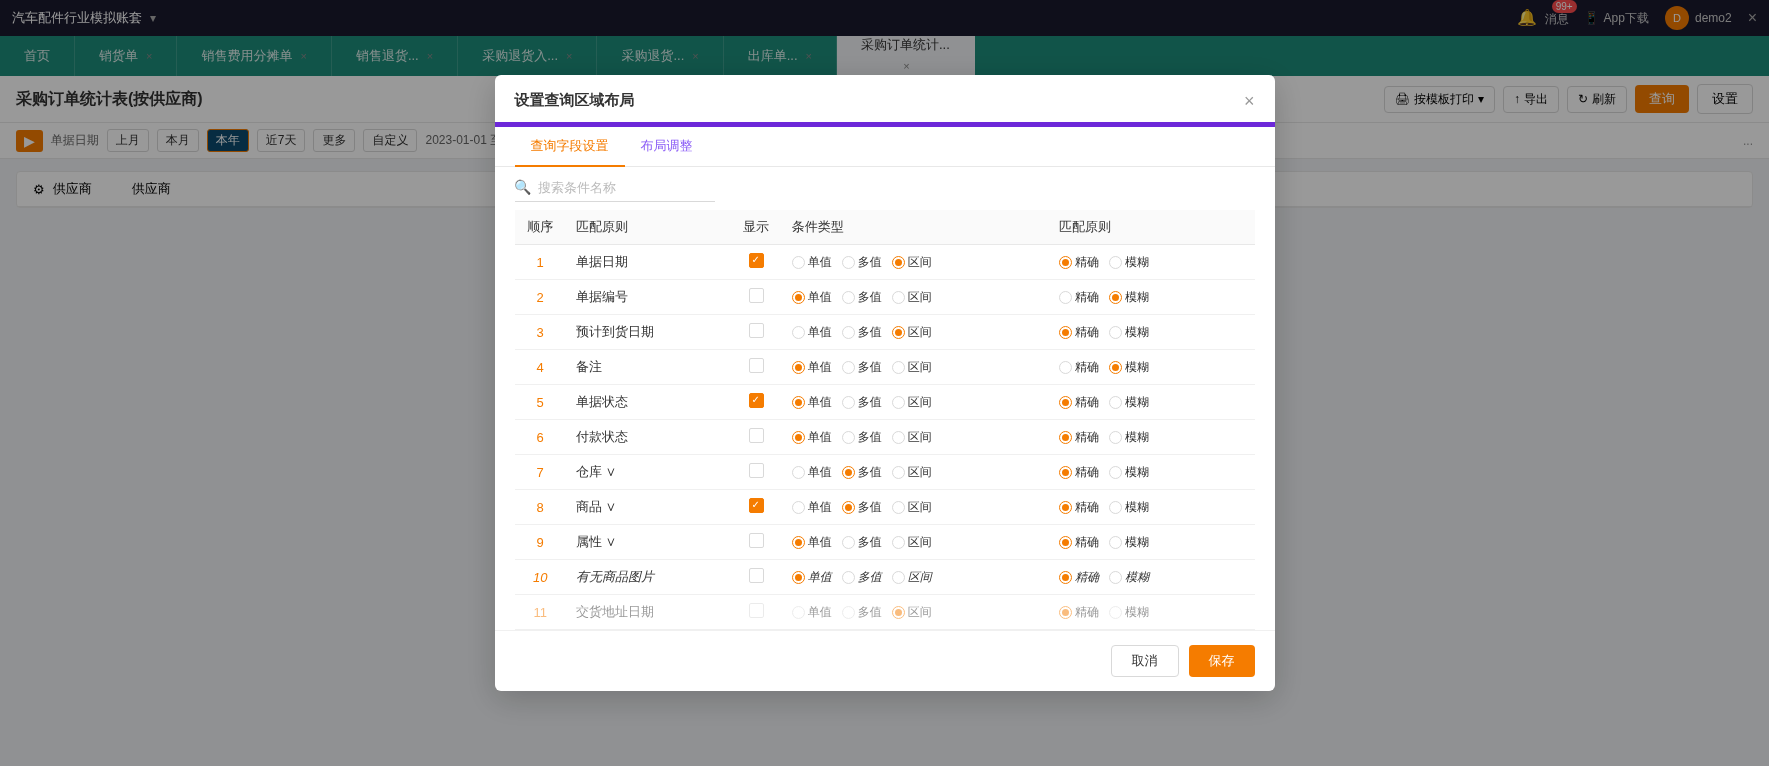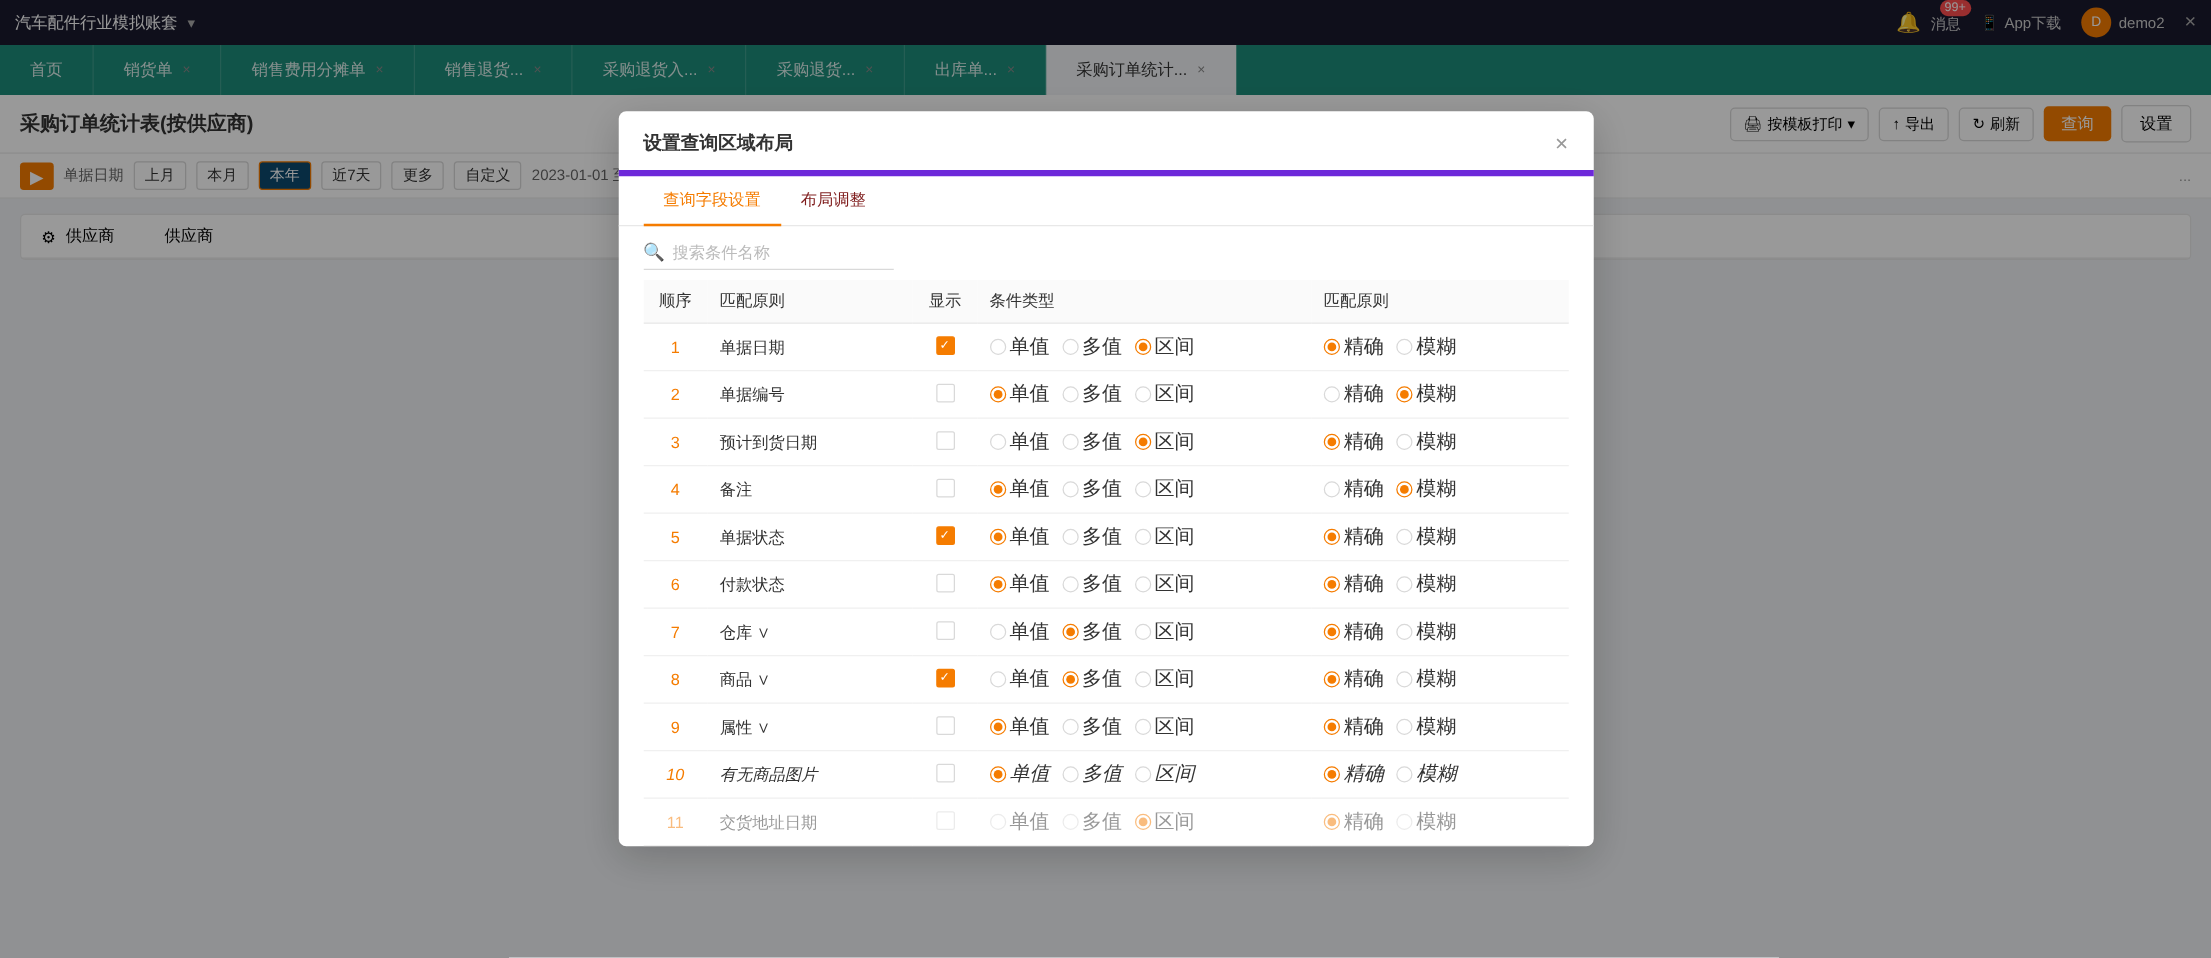--- a/index.html
+++ b/index.html
@@ -38,20 +38,21 @@
       align-items: center;
       gap: 6px;
       cursor: pointer;
       font-size: 13px;
       color: rgba(255,255,255,0.85);
       border-right: 1px solid rgba(255,255,255,0.15);
     }
     .tab-item.active {
       background: #f0f2f5;
       color: #333;
+      flex-direction: column;
     }
     .tab-item .tab-close { font-size: 11px; color: #888; margin-left: 2px; }
 
     
     .page-header {
       background: #fff;
       padding: 8px 16px;
       display: flex;
       align-items: center;
       justify-content: space-between;
@@ -124,21 +125,21 @@
     
     .dialog-tabs {
       display: flex;
       border-bottom: 1px solid #e8e8e8;
       padding: 0 20px;
     }
     .dialog-tab {
       padding: 10px 16px;
       cursor: pointer;
       font-size: 13px;
-      color: #7f1d1d;
+      color: #8b5cf6;
       border-bottom: 2px solid transparent;
       margin-bottom: -1px;
     }
     .dialog-tab.active {
       color: #f57c00;
       border-bottom-color: #f57c00;
       font-weight: 500;
     }
 
     
@@ -192,21 +193,21 @@
     .radio-circle {
       width: 13px; height: 13px;
       border-radius: 50%;
       border: 1px solid #d9d9d9;
       background: #fff;
       display: inline-block;
       position: relative;
     }
     .radio-circle.selected { border-color: #f57c00; }
     .radio-circle.selected::after { content: ''; width: 7px; height: 7px; background: #f57c00; border-radius: 50%; position: absolute; top: 2px; left: 2px; }
-    .radio-label { font-size: 16px; color: #333; }
+    .radio-label { font-size: 12px; color: #333; }
 
     
     .dialog-footer {
       padding: 14px 20px;
       display: flex;
       justify-content: flex-end;
       gap: 10px;
       border-top: 1px solid #f0f0f0;
     }
     .btn-cancel { background: #fff; border: 1px solid #d9d9d9; color: #333; padding: 6px 20px; border-radius: 4px; cursor: pointer; font-size: 13px; }
@@ -721,15 +722,19 @@
         <span class="radio-circle "></span>
         <span class="radio-label">模糊</span>
       </label>
     </div>
   </td>
             </tr>
           </tbody>
       </table>
     </div>
 
+    <div class="dialog-footer">
+      <button class="btn-cancel">取消</button>
+      <button class="btn-save">保存</button>
+    </div>
 
   </div>
 </div>
 
 </body></html>

